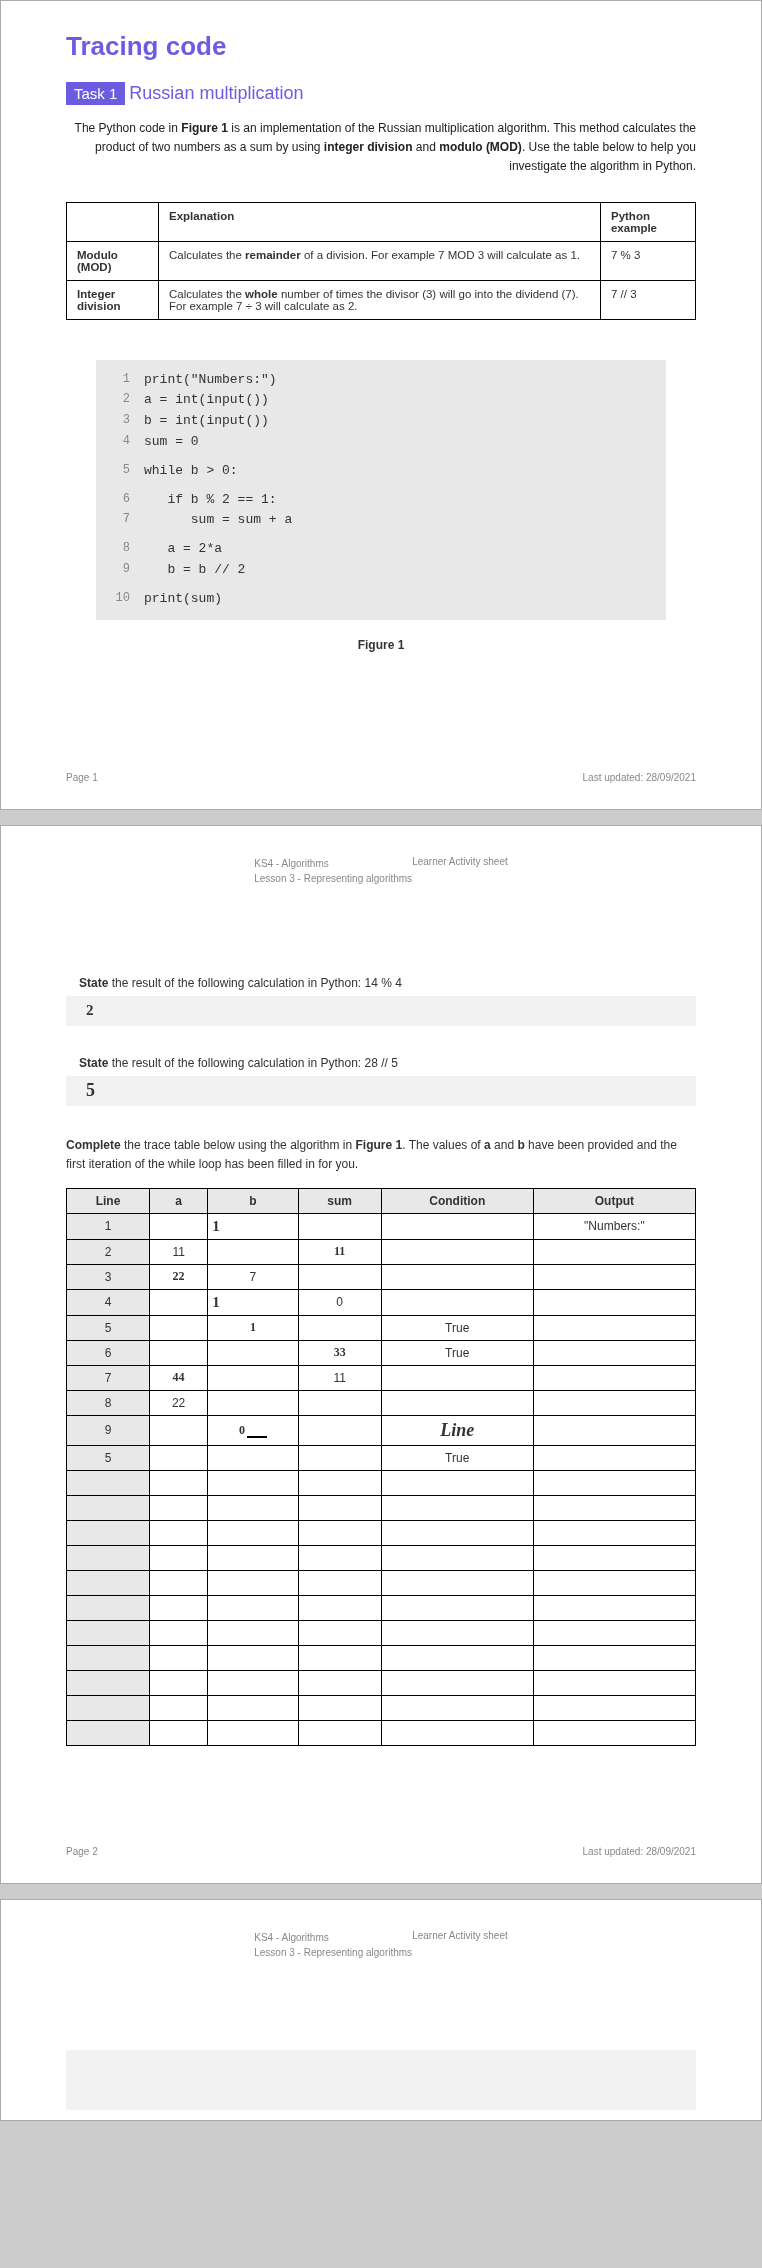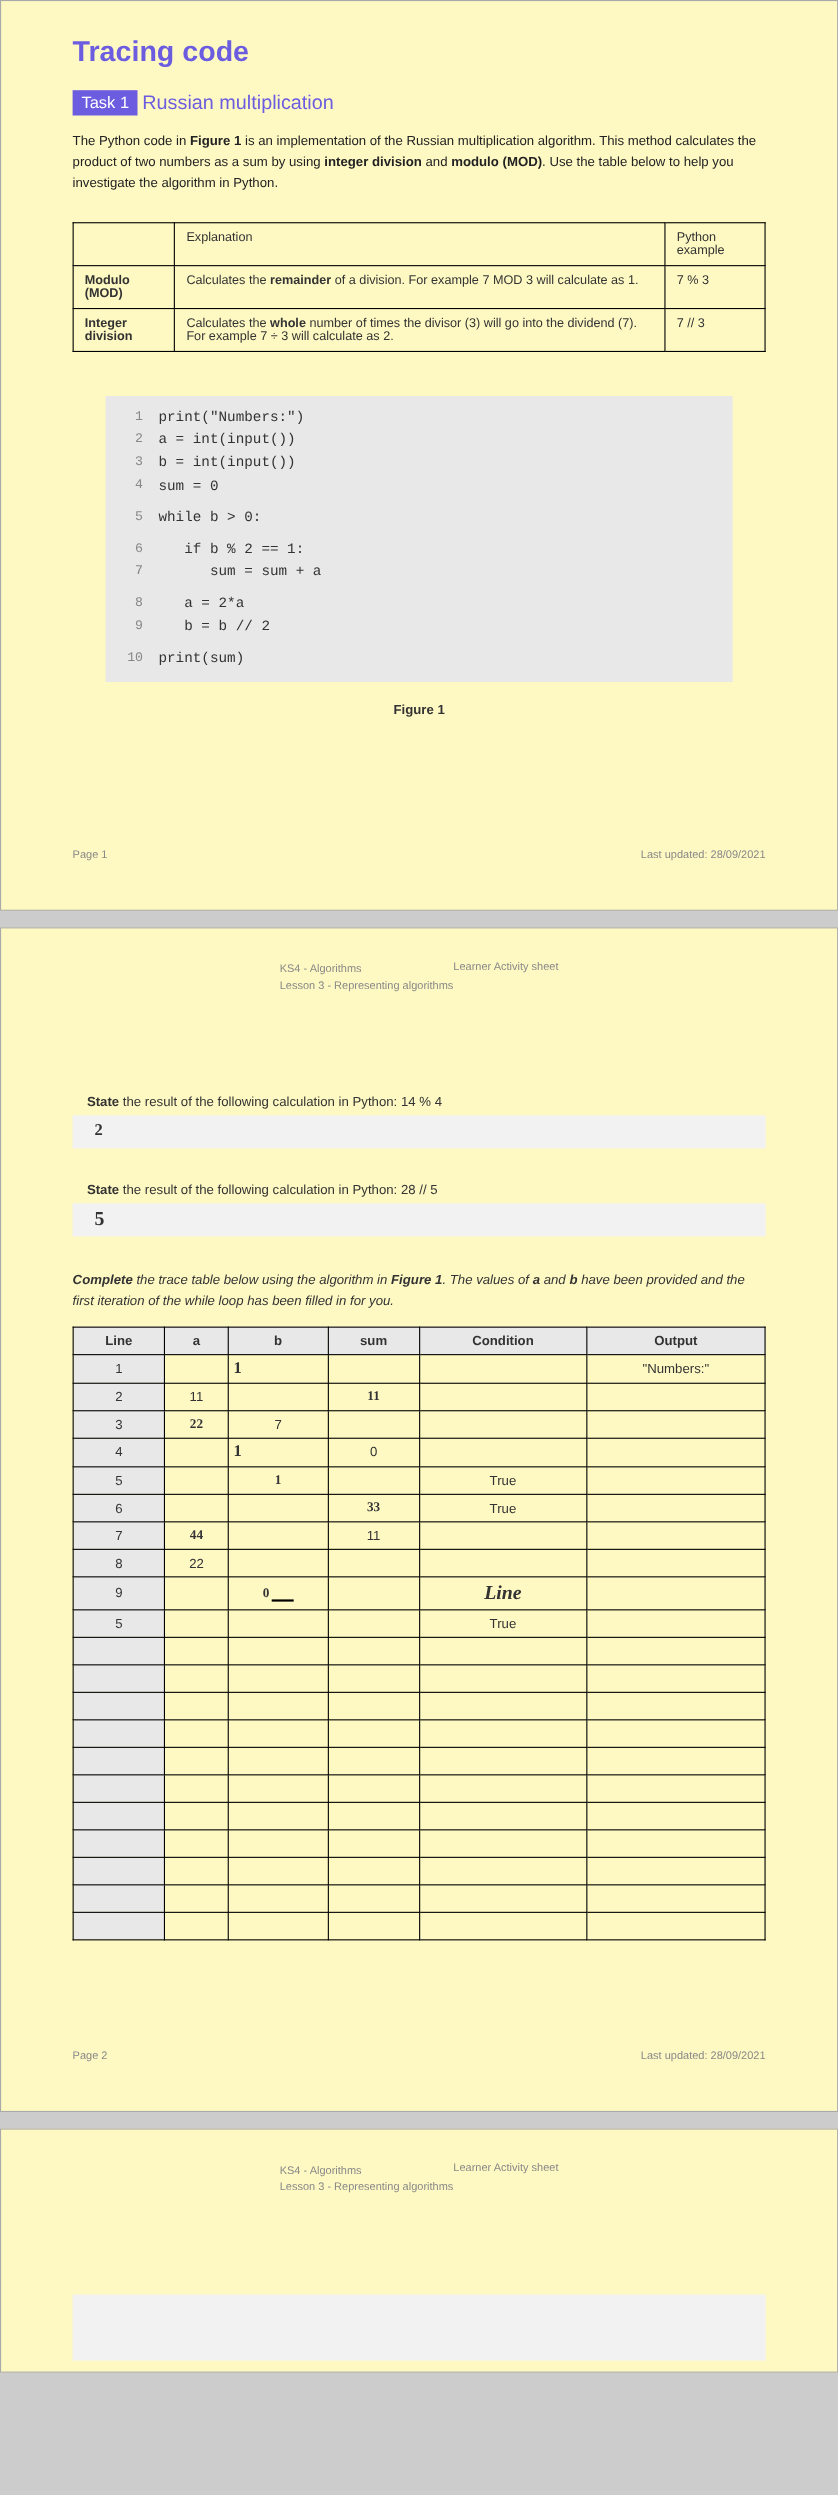--- a/index.html
+++ b/index.html
@@ -3,23 +3,23 @@
 <meta charset="utf-8">
 <style>
   * { margin: 0; padding: 0; box-sizing: border-box; }
   body {
     font-family: -apple-system, BlinkMacSystemFont, "Segoe UI", sans-serif;
     background: #ccc;
     width: 762px;
     color: #333;
   }
   .page {
-    background: #fef9c3;
+    background: #ffffff;
     margin: 0 0 15px 0;
-    padding: 30px 65px 44px 65px;
+    padding: 30px 65px 26px 65px;
     border: 1px solid #aaa;
     position: relative;
   }
   h1 {
     color: #6b5ce0;
     font-size: 26px;
     font-weight: 600;
     margin-bottom: 20px;
   }
   .task-header {
@@ -38,34 +38,35 @@
   .task-title {
     color: #6b5ce0;
     font-size: 18px;
     font-weight: 400;
   }
   .intro {
     font-size: 12px;
     line-height: 1.6;
     margin-bottom: 25px;
     color: #222;
+    text-align: right;
   }
   .ops-table {
     border-collapse: collapse;
     width: 100%;
     font-size: 11.5px;
     margin-bottom: 40px;
   }
   .ops-table th, .ops-table td {
     border: 1px solid #000;
     padding: 7px 10px;
     text-align: left;
     vertical-align: top;
   }
-  .ops-table th { font-weight: 400; }
+  .ops-table th { font-weight: 700; }
   .code-block {
     background: #e8e8e8;
     font-family: "Courier New", monospace;
     font-size: 13px;
     padding: 10px 12px;
     margin: 0 30px 18px 30px;
   }
   .code-line {
     display: flex;
     line-height: 1.6;
@@ -112,21 +113,20 @@
     margin-bottom: 30px;
     font-family: "Comic Sans MS", cursive;
     font-size: 15px;
     display:flex;
     align-items:center;
   }
   .trace-prompt {
     font-size: 12px;
     line-height: 1.6;
     margin-bottom: 14px;
-    font-style: italic;
   }
   .trace-table {
     border-collapse: collapse;
     width: 100%;
     font-size: 12px;
     margin-bottom: 100px;
   }
   .trace-table th, .trace-table td {
     border: 1px solid #000;
     padding: 4px 6px;

